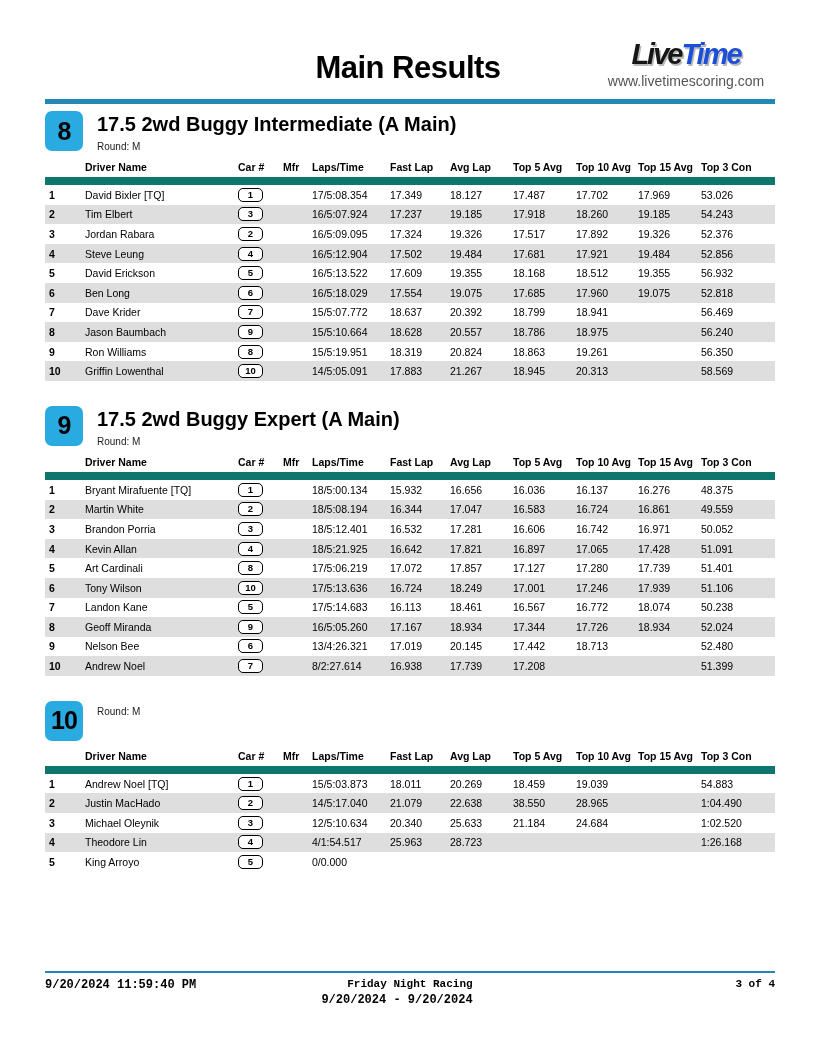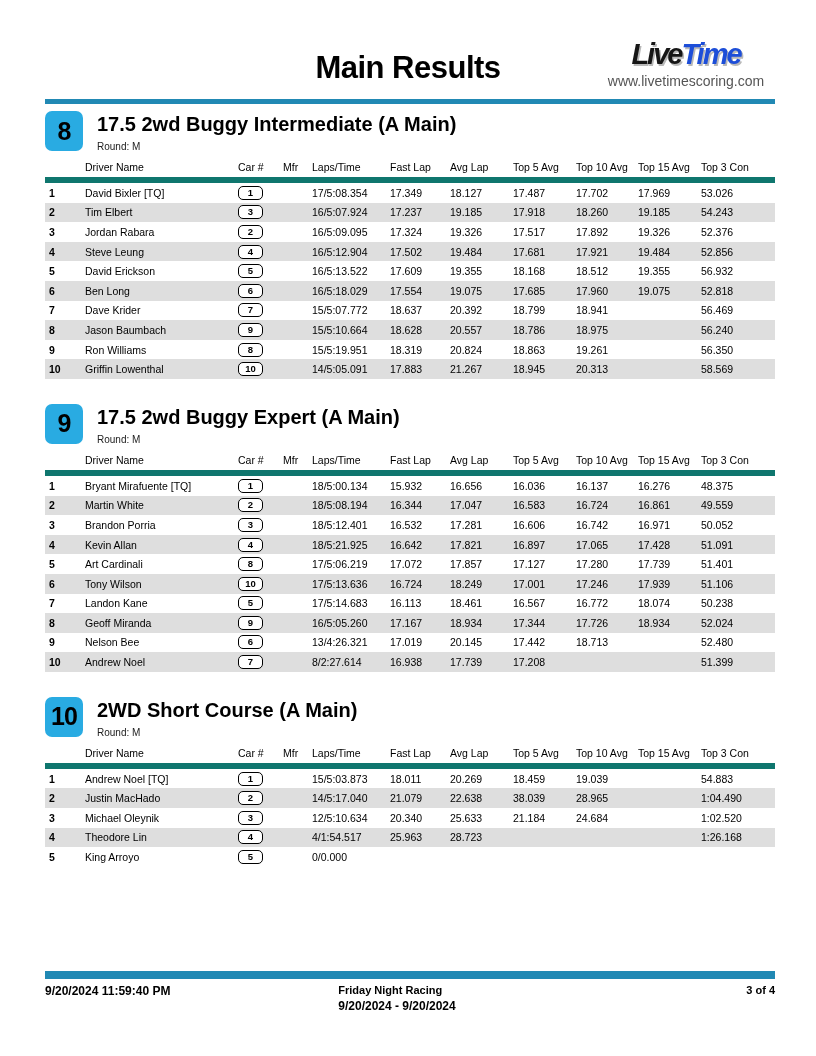--- a/index.html
+++ b/index.html
@@ -42,43 +42,43 @@
   .col-car   { width:45px; }
   .col-mfr   { width:29px; }
   .col-laps  { width:78px; }
   .col-fast  { width:60px; }
   .col-avg   { width:63px; }
   .col-top5  { width:63px; }
   .col-top10 { width:62px; }
   .col-top15 { width:63px; }
   .col-top3  { width:74px; }
   th {
-    font-size:10.5px; font-weight:normal; text-align:left; padding:0 0 4px 0;
-    border-bottom:6px solid #0f766e; white-space:nowrap; overflow:hidden;
+    font-size:10.5px; font-weight:bold; text-align:left; padding:0 0 4px 0;
+    border-bottom:8px solid #0f766e; white-space:nowrap; overflow:hidden;
   }
   td {
     font-size:10.5px; height:19.6px; padding:0; vertical-align:middle;
     white-space:nowrap; overflow:hidden;
   }
   tbody tr.alt { background:#dedede; }
   td.c-pos { font-weight:bold; padding-left:4px; }
   .car-badge {
     display:inline-block; min-width:17px; padding:0 3px; border:1.6px solid #000;
     border-radius:5px; background:#fff; font-weight:bold; font-size:9.5px;
     line-height:12px; text-align:center;
   }
 
   
   .footer {
     position:absolute; top:971px; left:45px; right:41px;
-    border-top:8px solid #be185d; padding-top:5px;
-    display:flex; align-items:flex-start;
+    border-top:2px solid #be185d; padding-top:5px;
+    display:flex; align-items:flex-start;font-family:Liberation Mono, monospace;
   }
   .footer-left  { flex:1; text-align:left;  font-weight:bold; font-size:12px; }
-  .footer-center{ flex:0 0 auto; text-align:left; }
+  .footer-center{ flex:0 0 auto; text-align:right; }
   .footer-right { flex:1; text-align:right; font-weight:bold; font-size:11px;margin-left:26px; }
   .footer-event { font-weight:bold; font-size:11px; }
   .footer-dates { font-weight:bold; font-size:12px; margin-top:3px; }
 </style>
 </head>
 <body>
 
 <div class="page">
 
   <div class="main-title">Main Results</div>
@@ -438,21 +438,20 @@
           </tbody>
     </table>
   </section>
 
   <section class="race">
     <div class="race-head">
       <div class="race-badge" style="background: rgb(41, 171, 226);">
         <span class="race-num">10</span>
       </div>
       <div class="race-titles">
-        <div class="race-title">2WD Short Course (A Main)</div>
         <div class="race-round">Round: M</div>
       </div>
     </div>
     <table class="results">
       <colgroup>
         <col class="col-pos">
             <col class="col-driver">
             <col class="col-car">
             <col class="col-mfr">
         <col class="col-laps">
@@ -493,21 +492,21 @@
               <td class="c-num">54.883</td>
             </tr>
             <tr class="alt" style="background: rgb(222, 222, 222);">
               <td class="c-pos">2</td>
               <td class="c-driver">Justin MacHado</td>
               <td class="c-car"><span class="car-badge">2</span></td>
               <td class="c-mfr"></td>
               <td class="c-num">14/5:17.040</td>
               <td class="c-num">21.079</td>
               <td class="c-num">22.638</td>
-              <td class="c-num">38.039</td>
+              <td class="c-num">38.550</td>
               <td class="c-num">28.965</td>
               <td class="c-num"></td>
               <td class="c-num">1:04.490</td>
             </tr>
             <tr>
               <td class="c-pos">3</td>
               <td class="c-driver">Michael Oleynik</td>
               <td class="c-car"><span class="car-badge">3</span></td>
               <td class="c-mfr"></td>
               <td class="c-num">12/5:10.634</td>

